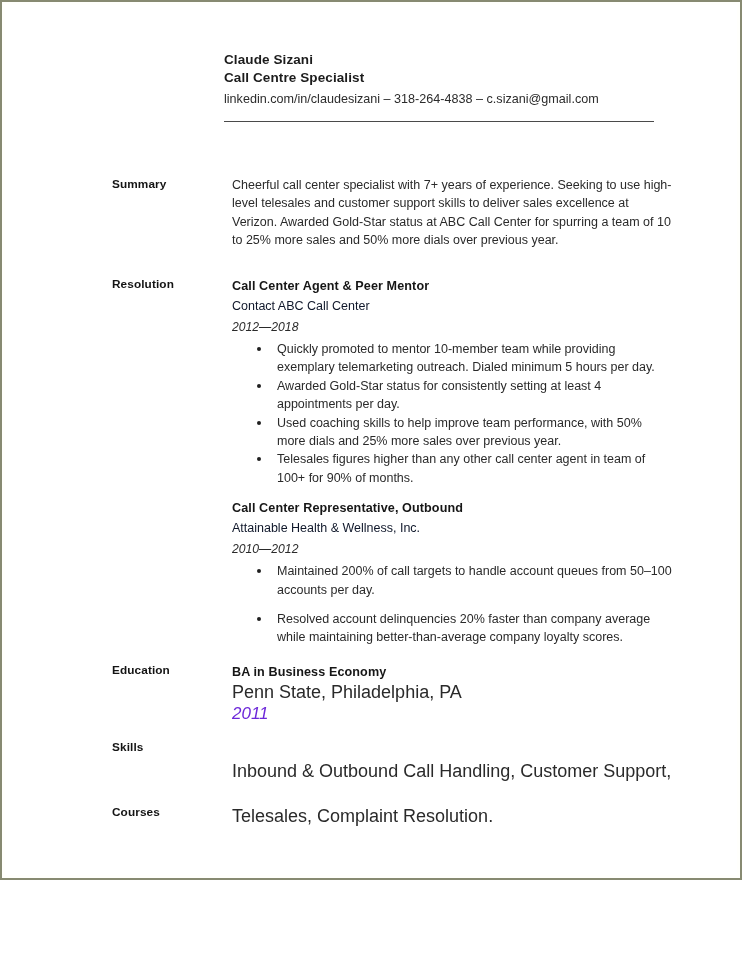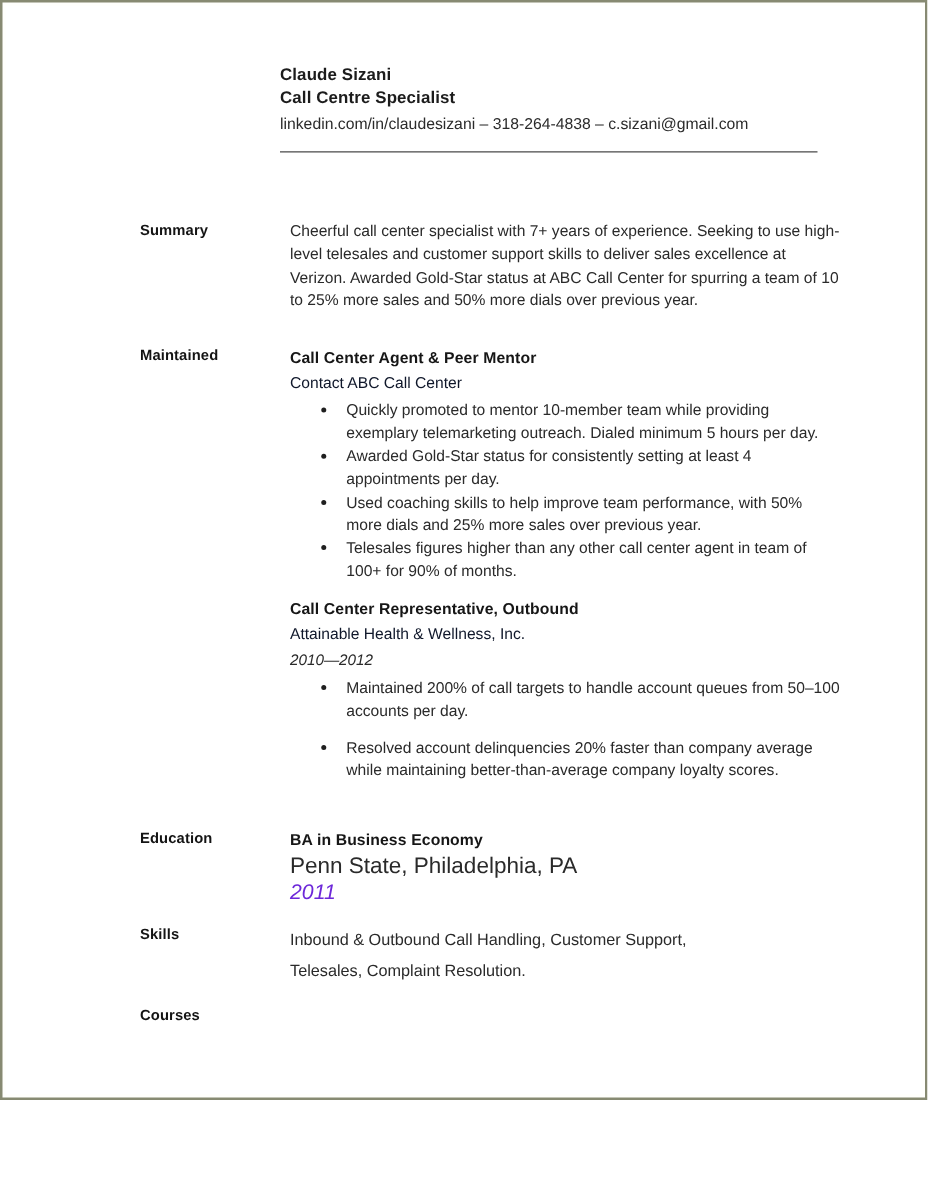--- a/index.html
+++ b/index.html
@@ -150,23 +150,24 @@
     line-height: 21px;
   }
   .edu-year {
     font-size: 17px;
     font-style: italic;
     color: #6d28d9;
     line-height: 21px;
   }
 
   .loose-line {
-    font-size: 13px;
+    font-size: 18px;
     color: #2a2a2a;
     line-height: 25px;
+    margin-top: 20px;
   }
 </style>
 </head>
 <body>
 
 <div class="page">
   <div class="sheet">
 
     <div class="header">
       <div class="name-line">Claude Sizani</div>
@@ -176,26 +177,27 @@
     <div class="rule"></div>
 
     <div class="section" style="top:171px;">
       <div class="sec-label">Summary</div>
       <div class="sec-body">
         <div class="para">Cheerful call center specialist with 7+ years of experience. Seeking to use high-level telesales and customer support skills to deliver sales excellence at Verizon. Awarded Gold-Star status at ABC Call Center for spurring a team of 10 to 25% more sales and 50% more dials over previous year.</div>
       </div>
     </div>
 
     <div class="section" style="top:271px;">
-      <div class="sec-label">Maintained</div>
+      <div class="sec-label">Resolution</div>
       <div class="sec-body">
 
         <div>
           <div class="job-title">Call Center Agent &amp; Peer Mentor</div>
           <div class="job-org">Contact ABC Call Center</div>
+          <div class="job-dates">2012—2018</div>
           <ul class="bullets">
             <li><span class="dot"></span><span>Quickly promoted to mentor 10-member team while providing exemplary telemarketing outreach. Dialed minimum 5 hours per day.</span></li>
             <li><span class="dot"></span><span>Awarded Gold-Star status for consistently setting at least 4 appointments per day.</span></li>
             <li><span class="dot"></span><span>Used coaching skills to help improve team performance, with 50% more dials and 25% more sales over previous year.</span></li>
             <li><span class="dot"></span><span>Telesales figures higher than any other call center agent in team of 100+ for 90% of months.</span></li>
           </ul>
         </div>
 
         <div style="margin-top:11px;">
           <div class="job-title">Call Center Representative, Outbound</div>

